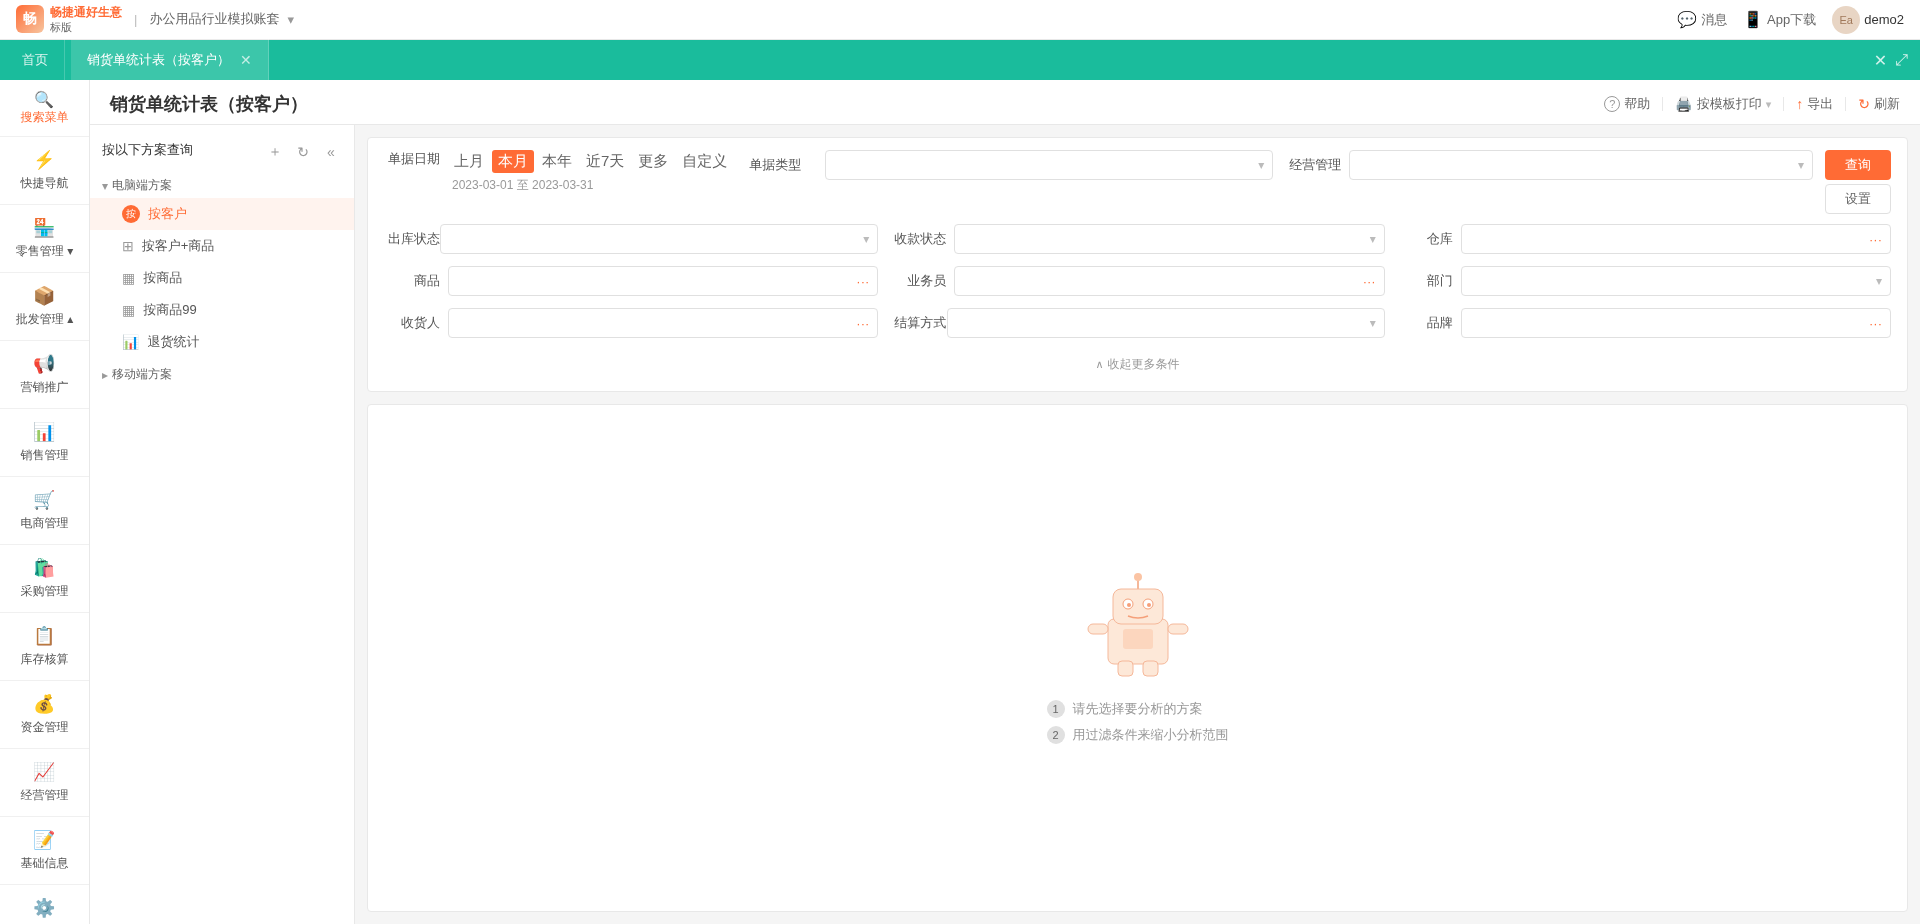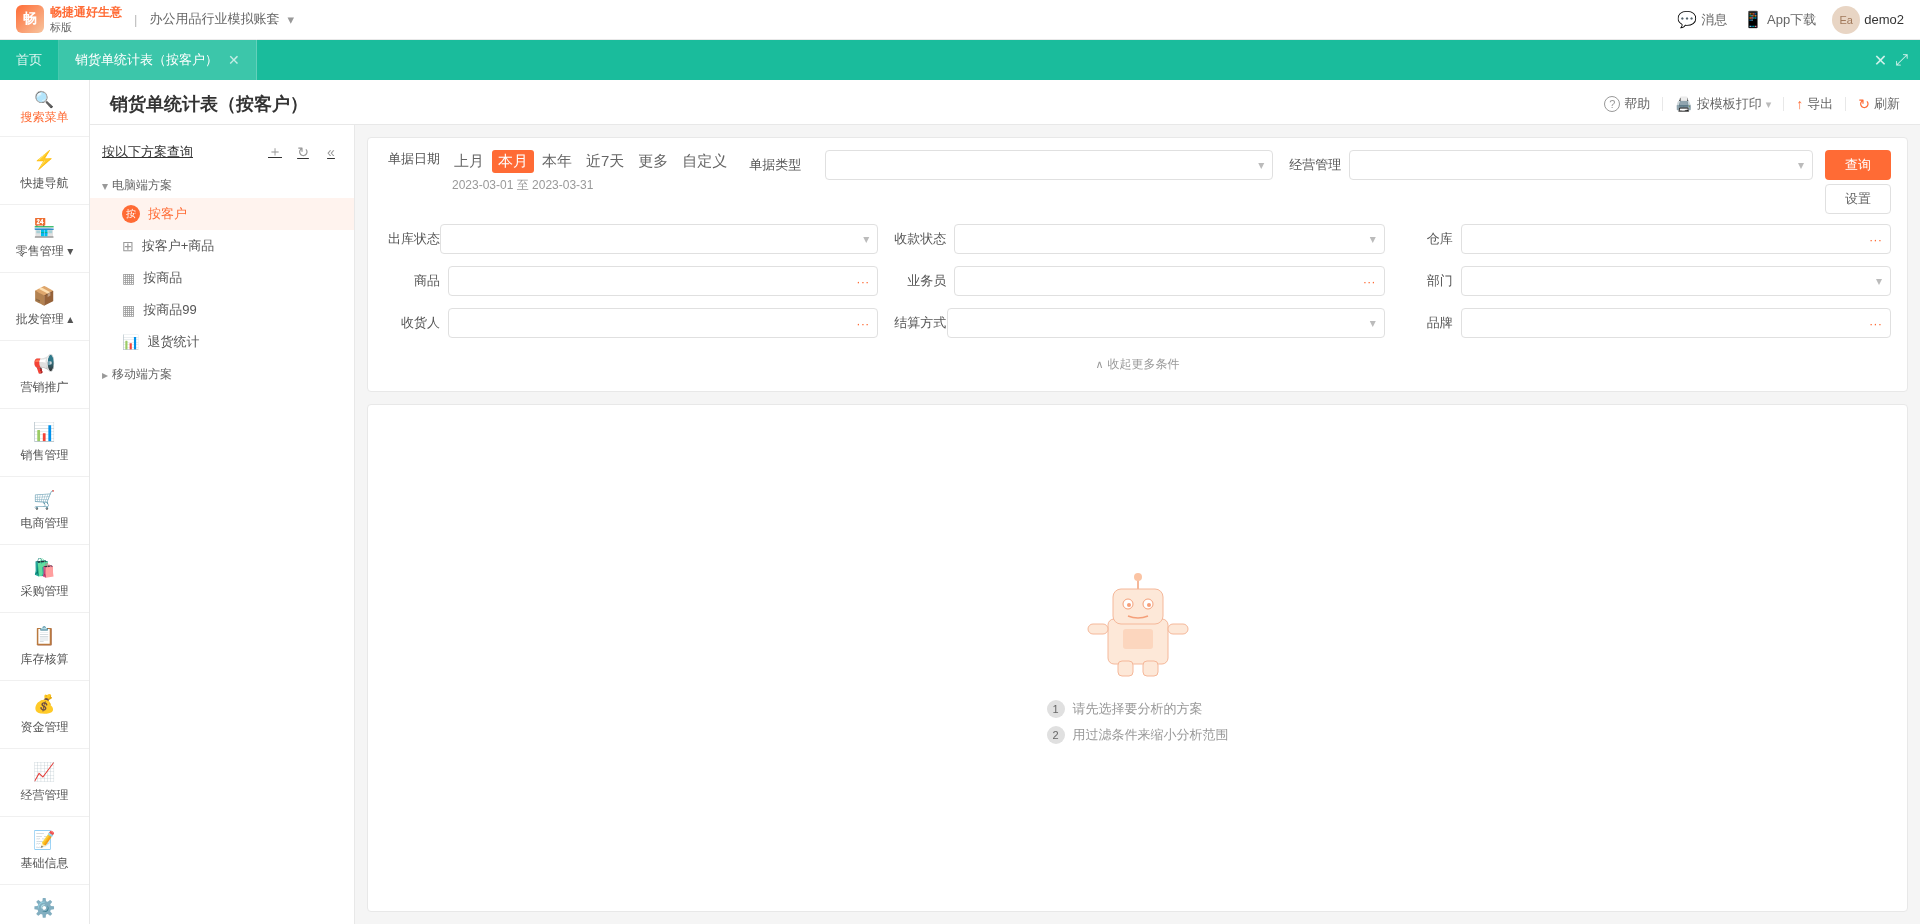--- a/index.html
+++ b/index.html
@@ -16,21 +16,21 @@
     .logo-text { font-size: 11px; color: #666; line-height: 1.3; }
     .logo-text div:first-child { color: #ff6b35; font-weight: bold; font-size: 12px; }
     .top-bar-title { font-size: 13px; color: #666; }
     .top-bar-right { display: flex; align-items: center; gap: 16px; }
     .top-bar-action { display: flex; align-items: center; gap: 4px; color: #666; cursor: pointer; font-size: 13px; }
     .user-avatar { width: 28px; height: 28px; background: #e8d5c4; border-radius: 50%; overflow: hidden; display: flex; align-items: center; justify-content: center; font-size: 11px; color: #a0785a; }
     .user-name { font-size: 13px; color: #333; cursor: pointer; text-align: center; }
 
     
     .tab-bar { height: 40px; background: #1abc9c; display: flex; align-items: center; padding: 0 0; flex-shrink: 0; }
-    .tab-item { height: 52px; display: flex; align-items: center; padding: 0 16px; cursor: pointer; font-size: 13px; color: rgba(255,255,255,0.85); gap: 6px; border-right: 1px solid rgba(255,255,255,0.2); }
+    .tab-item { height: 52px; display: flex; align-items: center; padding: 0 16px; cursor: pointer; font-size: 13px; color: rgba(255,255,255,0.85); gap: 6px; border-right: 1px solid rgba(255,255,255,0.2); margin-left: 6px; }
     .tab-item.active { background: rgba(255,255,255,0.15); color: #fff; font-weight: 500; }
     .tab-item.home { background: transparent; }
     .tab-close { color: rgba(255,255,255,0.7); cursor: pointer; font-size: 14px; margin-left: 4px; }
     .tab-bar-actions { margin-left: auto; display: flex; gap: 8px; padding-right: 12px; }
     .tab-bar-btn { color: rgba(255,255,255,0.8); cursor: pointer; font-size: 16px; }
 
     
     .main-area { display: flex; flex: 1; overflow: hidden; }
 
     
@@ -49,21 +49,21 @@
     .page-title { font-size: 18px; font-weight: bold; color: #333; }
     .page-actions { display: flex; align-items: center; gap: 12px; }
     .page-action-btn { display: flex; align-items: center; gap: 4px; color: #666; cursor: pointer; font-size: 13px; }
     .divider-v { width: 1px; height: 14px; background: #e8e8e8; }
 
     
     .content-body { display: flex; flex: 1; overflow: hidden; }
 
     
     .scheme-panel { width: 265px; background: #fff; border-right: 1px solid #e8e8e8; flex-shrink: 0; padding: 10px 0; overflow-y: auto; }
-    .scheme-header { display: flex; align-items: center; padding: 6px 12px; font-size: 13px; color: #333; font-weight: 500; gap: 4px; text-decoration: underline; }
+    .scheme-header { display: flex; padding: 6px 12px; font-size: 13px; color: #333; font-weight: 500; gap: 4px; }
     .scheme-actions { display: flex; gap: 6px; margin-left: auto; align-items: center; }
     .scheme-action-icon { width: 22px; height: 22px; border-radius: 4px; display: flex; align-items: center; justify-content: center; cursor: pointer; font-size: 14px; color: #999; }
     .scheme-group { margin-top: 4px; }
     .scheme-group-title { display: flex; align-items: center; padding: 4px 12px; font-size: 12px; color: #666; cursor: pointer; gap: 4px; }
     .scheme-item { padding: 7px 12px 7px 32px; display: flex; align-items: center; gap: 8px; cursor: pointer; font-size: 13px; color: #555; }
     .scheme-item.active { background: #fff3ee; color: #ff6b35; }
     .scheme-item.active .scheme-item-text { color: #ff6b35; font-weight: 500; }
     .scheme-item .item-badge { width: 18px; height: 18px; background: #ff6b35; border-radius: 50%; display: flex; align-items: center; justify-content: center; color: white; font-size: 10px; }
     .scheme-item-icon { font-size: 14px; color: #999; }
 

